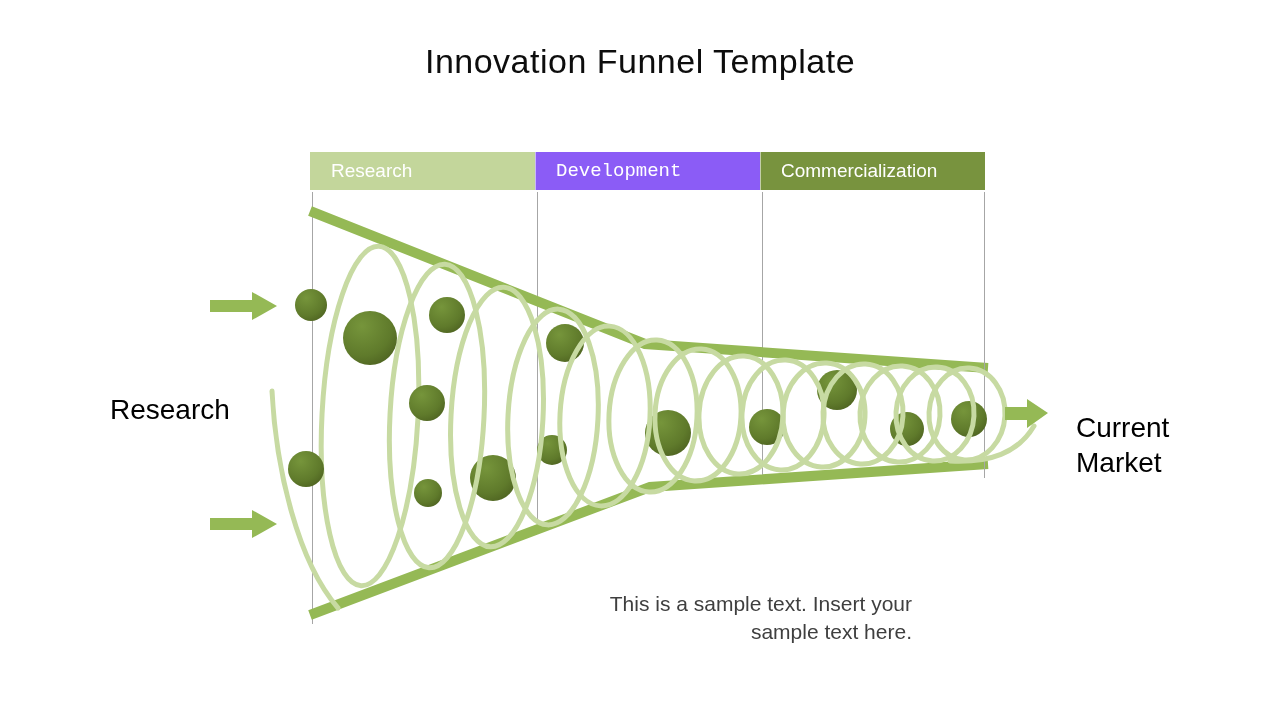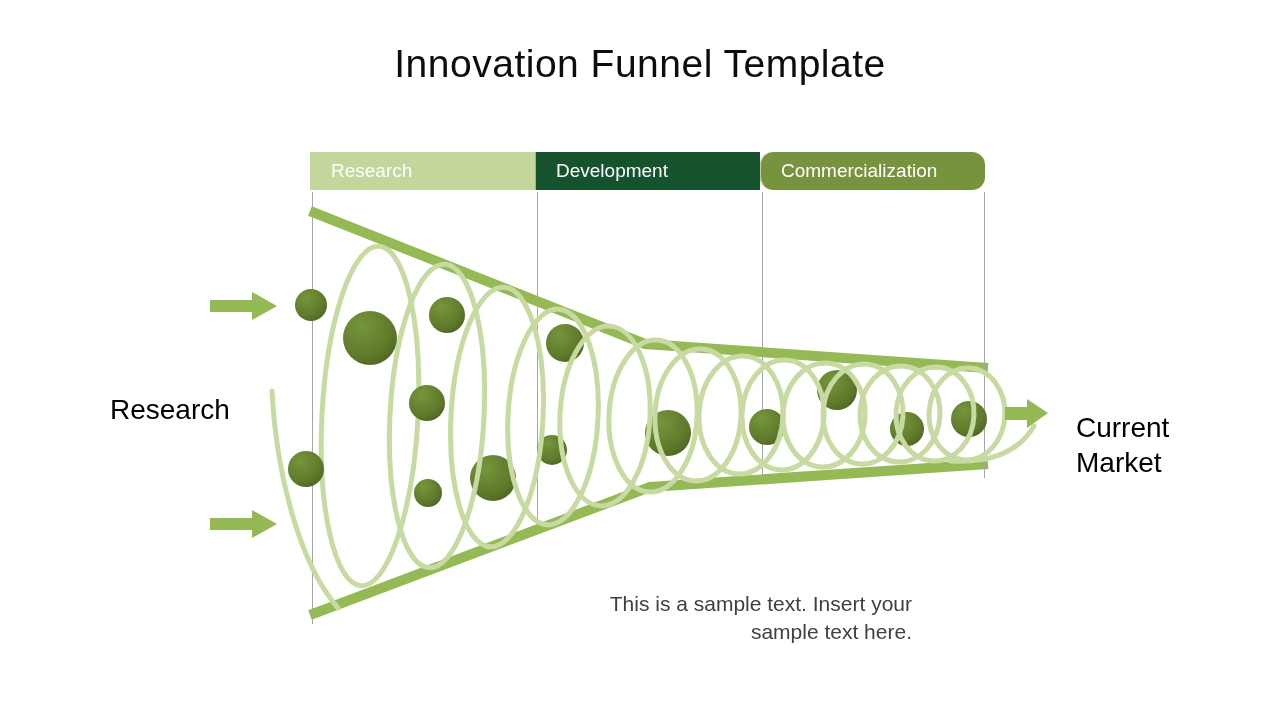--- a/index.html
+++ b/index.html
@@ -11,21 +11,21 @@
     overflow: hidden;
     font-family: "Liberation Sans", sans-serif;
   }
   .title {
     position: absolute;
     top: 42px;
     left: 0;
     width: 100%;
     margin: 0;
     text-align: center;
-    font-size: 39px;
+    font-size: 34px;
     font-weight: 400;
     color: #0d0d0d;
     letter-spacing: 0.5px;
   }
   .diagram-svg {
     position: absolute;
     left: 0;
     top: 0;
   }
   .stage-header {
@@ -146,24 +146,24 @@
     <g fill="#95b955">
       <polygon points="210,300 252,300 252,292 277,306 252,320 252,312 210,312"></polygon>
       <polygon points="210,518 252,518 252,510 277,524 252,538 252,530 210,530"></polygon>
       <polygon points="1005,407 1027,407 1027,399 1048,413 1027,428 1027,420 1005,420"></polygon>
     </g>
   </svg>
 
   <div class="stage-header stage-0" style="background: rgb(195, 214, 155);">
     <span>Research</span>
   </div>
-  <div class="stage-header stage-1" style="background: #14532d;">
+  <div class="stage-header stage-1" style="background: #8b5cf6; font-family: Liberation Mono, monospace;">
     <span>Development</span>
   </div>
-  <div class="stage-header stage-2" style="background: rgb(120, 147, 62); border-radius: 13px;">
+  <div class="stage-header stage-2" style="background: rgb(120, 147, 62);">
     <span>Commercialization</span>
   </div>
 
   <div class="input-label">Research</div>
   <div class="output-label">Current Market</div>
 
   <div class="caption">
     <div>This is a sample text. Insert your</div>
     <div>sample text here.</div>
   </div>

